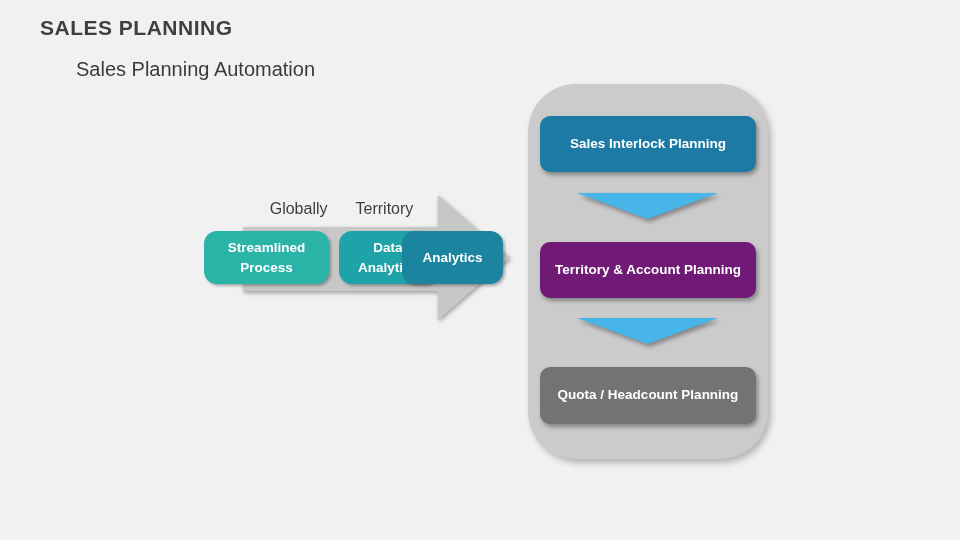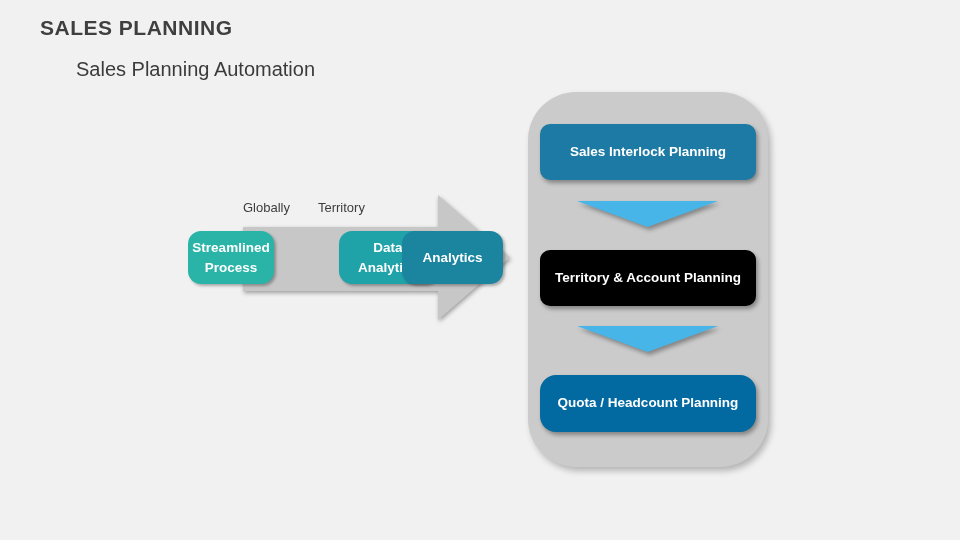--- a/index.html
+++ b/index.html
@@ -30,47 +30,48 @@
     position: absolute;
     left: 240px; top: 192px;
     width: 274px; height: 132px;
     filter: drop-shadow(1px 2px 2px rgba(0,0,0,0.35));
   }
   .arrow-caption-row {
     position: absolute;
     left: 243px; top: 200px;
     width: 197px;
     display: flex;
+    justify-content: center;
     gap: 28px;
-    font-size: 13px;
+    font-size: 16px;
     color: #3d3d3d;
   }
   .step-box {
     position: absolute;
     top: 231px;
     height: 53px;
     border-radius: 13px;
     display: flex;
     align-items: center;
     justify-content: center;
     text-align: center;
     color: #ffffff;
     font-size: 13.5px;
     font-weight: bold;
     line-height: 1.45;
     box-shadow: 2px 2px 3px rgba(0,0,0,0.3);
     padding: 2px 6px;
   }
-  .step-1 { left: 188px; width: 86px; }
+  .step-1 { left: 204px; width: 125px; }
   .step-2 { left: 299px; width: 98px; margin-left: 40px; }
   .step-3 { left: 402px; width: 101px; }
   
   .stack-container {
     position: absolute;
-    left: 528px; top: 92px;
+    left: 528px; top: 84px;
     width: 240px; height: 375px;
     border-radius: 48px;
     background: #cbcbcb;
     box-shadow: 3px 4px 6px rgba(0,0,0,0.25);
   }
   .stack-box {
     position: absolute;
     left: 12px;
     width: 216px; height: 56px;
     border-radius: 10px;
@@ -125,25 +126,25 @@
 <div class="stack-container" style="background: rgb(203, 203, 203);">
 
   <div class="stack-box stack-box-1" style="background: rgb(29, 122, 164);">
     <span>Sales Interlock Planning</span>
   </div>
 
   <svg class="down-arrow-svg down-arrow-1" viewBox="0 0 141 26">
     <polygon points="0,0 141,0 70.5,26" style="fill: rgb(71, 181, 232);"></polygon>
   </svg>
 
-  <div class="stack-box stack-box-2" style="background: #000000;">
+  <div class="stack-box stack-box-2" style="background: #701a75;">
     <span>Territory &amp; Account Planning</span>
   </div>
 
   <svg class="down-arrow-svg down-arrow-2" viewBox="0 0 141 26">
     <polygon points="0,0 141,0 70.5,26" style="fill: rgb(71, 181, 232);"></polygon>
   </svg>
 
-  <div class="stack-box stack-box-3" style="background: #0369a1; border-radius: 16px;">
+  <div class="stack-box stack-box-3" style="background: #737373;">
     <span>Quota / Headcount Planning</span>
   </div>
 
 </div>
 
 </body></html>

